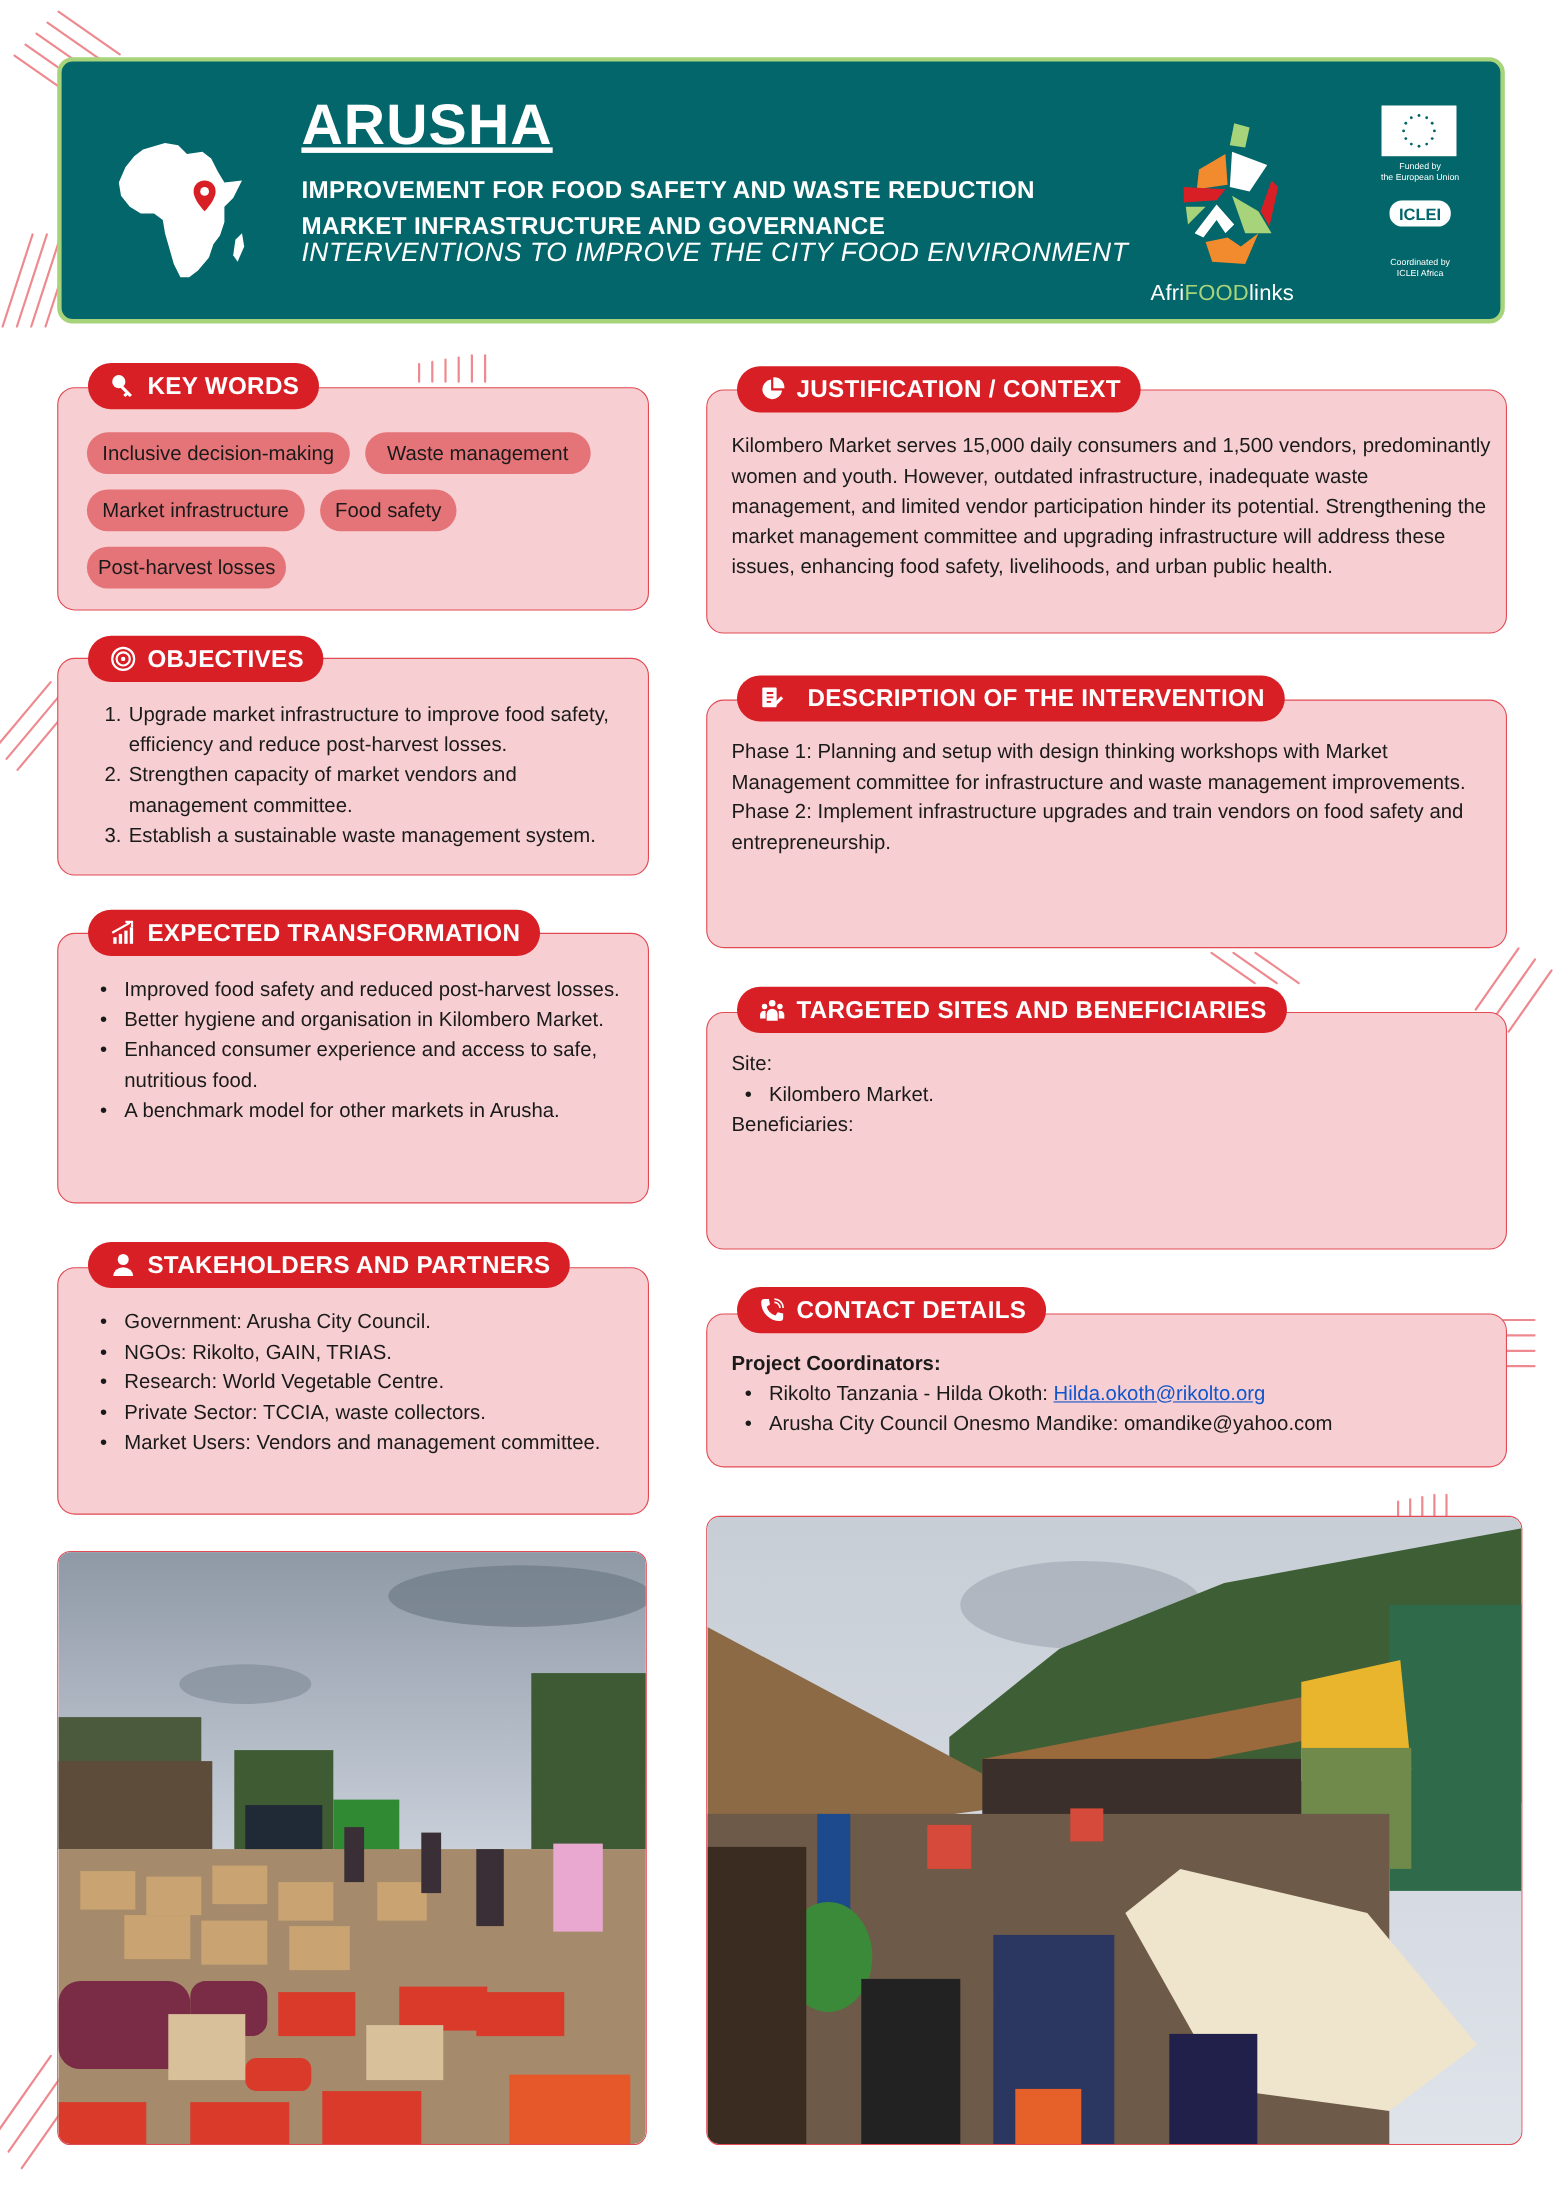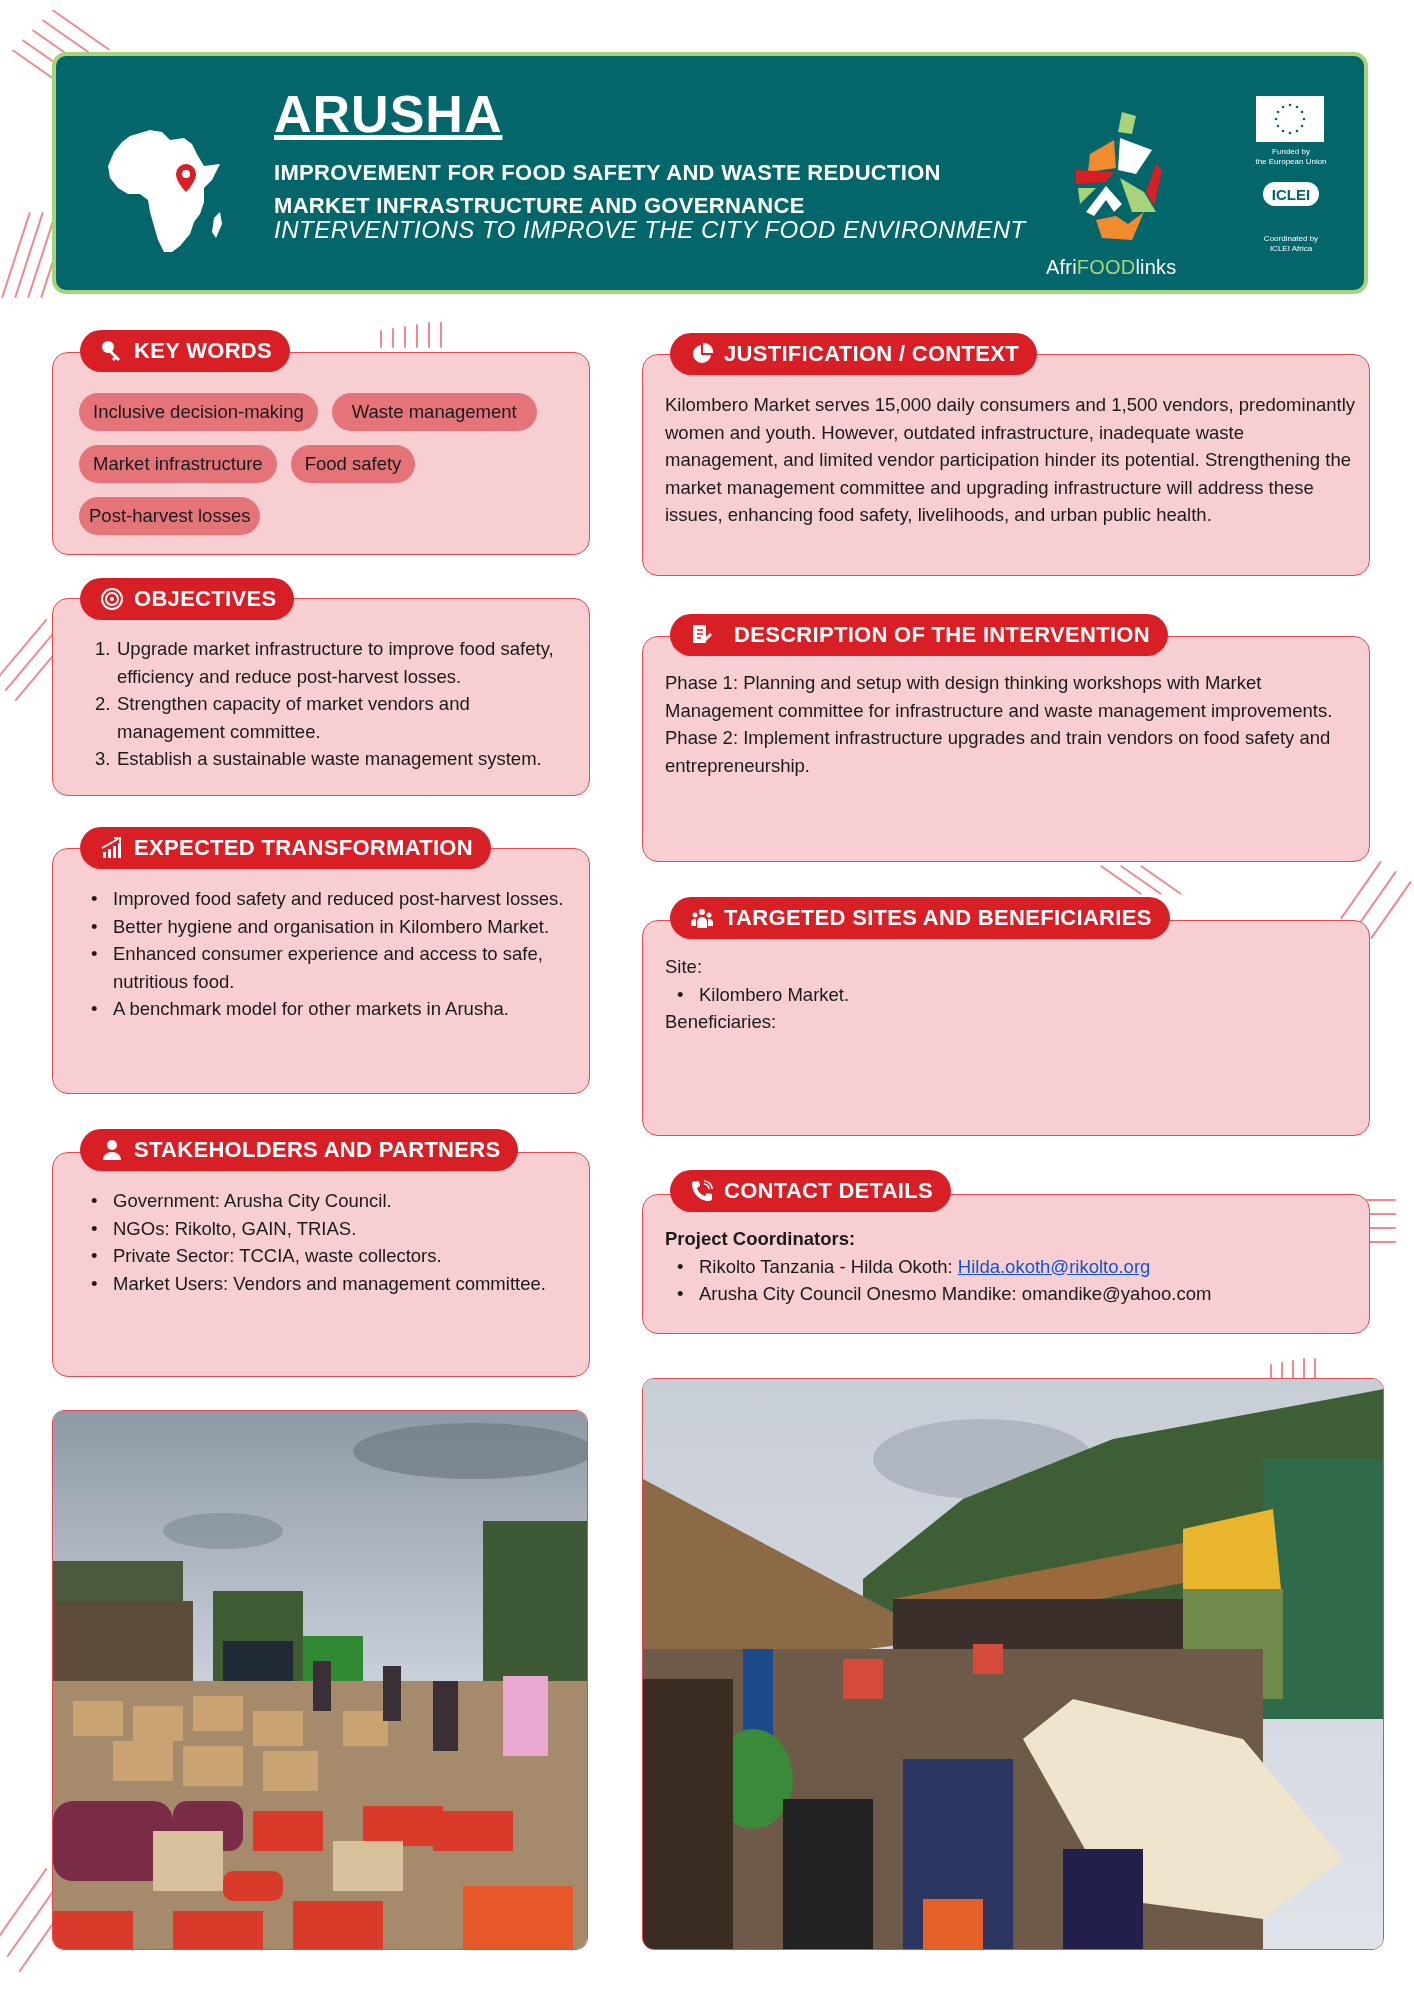--- a/index.html
+++ b/index.html
@@ -267,20 +267,21 @@
       <path d="M7 22 v-6 a5 5 0 0 1 10 0 v6z" fill="#fff"></path>
       <path d="M1 20 v-4 a4 4 0 0 1 5 -3 v7z M23 20 v-4 a4 4 0 0 0 -5 -3 v7z" fill="#fff"></path>
     </svg>
   <span>TARGETED SITES AND BENEFICIARIES</span>
 </div>
 
 <div class="card" style="left:52px;top:1152px;width:538px;height:225px;">
   <ul class="bul body-text" style="left:26px;top:34px;width:500px;">
     <li>Government: Arusha City Council.</li>
     <li>NGOs: Rikolto, GAIN, TRIAS.</li>
+    <li>Research: World Vegetable Centre.</li>
     <li>Private Sector: TCCIA, waste collectors.</li>
     <li>Market Users: Vendors and management committee.</li>
   </ul>
 </div>
 <div class="pill" style="left:80px;top:1129px;">
   <svg viewBox="0 0 24 24">
       <circle cx="12" cy="7" r="5" fill="#fff"></circle>
       <path d="M3 22 a9 8 0 0 1 18 0z" fill="#fff"></path>
     </svg>
   <span>STAKEHOLDERS AND PARTNERS</span>

